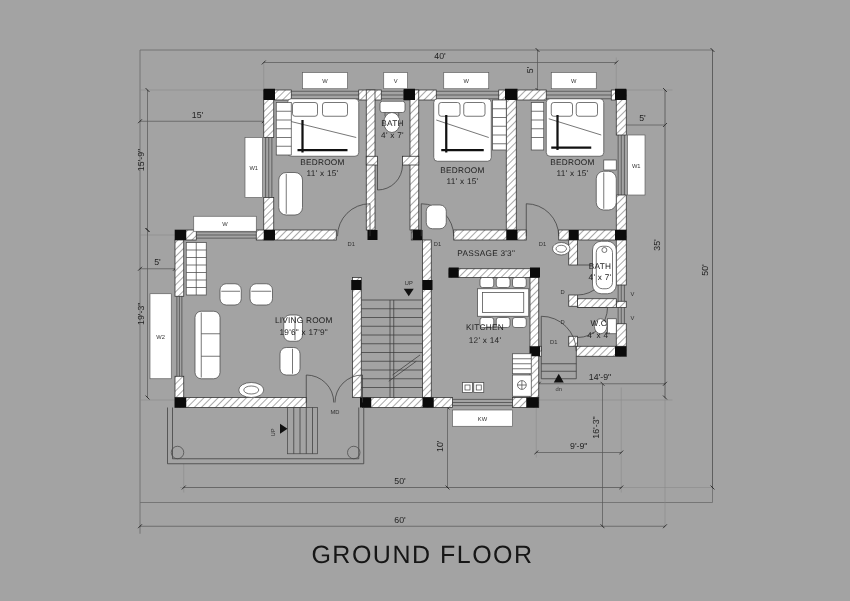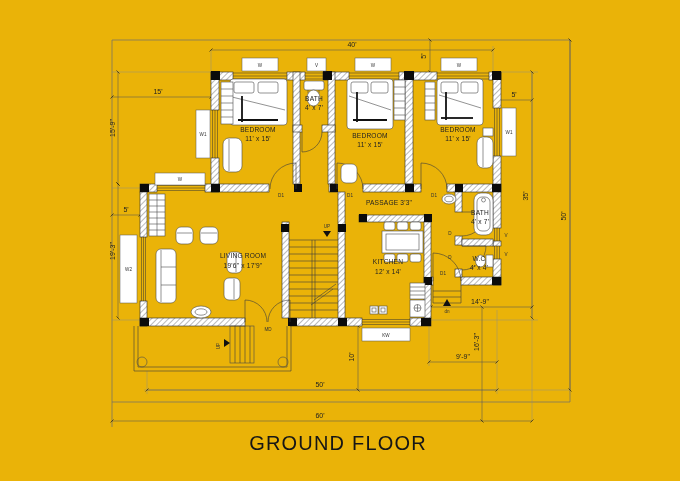--- a/index.html
+++ b/index.html
@@ -1,16 +1,16 @@
 <!DOCTYPE html>
 <html><head>
 <meta charset="utf-8">
 <style>
   html,body{margin:0;padding:0;background:#fff;}
-  .sheet{position:relative;width:680px;height:481px;background:#eab308;overflow:hidden;
+  .sheet{position:relative;width:680px;height:481px;background:#a3a3a3;overflow:hidden;
          font-family:"Liberation Sans","DejaVu Sans",sans-serif;}
   svg{position:absolute;left:0;top:0;}
   svg text{font-family:"Liberation Sans","DejaVu Sans",sans-serif;fill:#1c1c1c;}
   .wall{fill:url(#hatch);stroke:#2b2b2b;stroke-width:.6;}
   .col{fill:#0b0b0b;stroke:none;}
   .thin{stroke:#3c3c3c;stroke-width:.6;fill:none;}
   .furn{stroke:#4a4a4a;stroke-width:.6;fill:#fff;}
   .furnN{stroke:#4a4a4a;stroke-width:.6;fill:none;}
   .bold{stroke:#111;stroke-width:1.8;fill:none;}
   .win{stroke:#333;stroke-width:.5;fill:none;}

